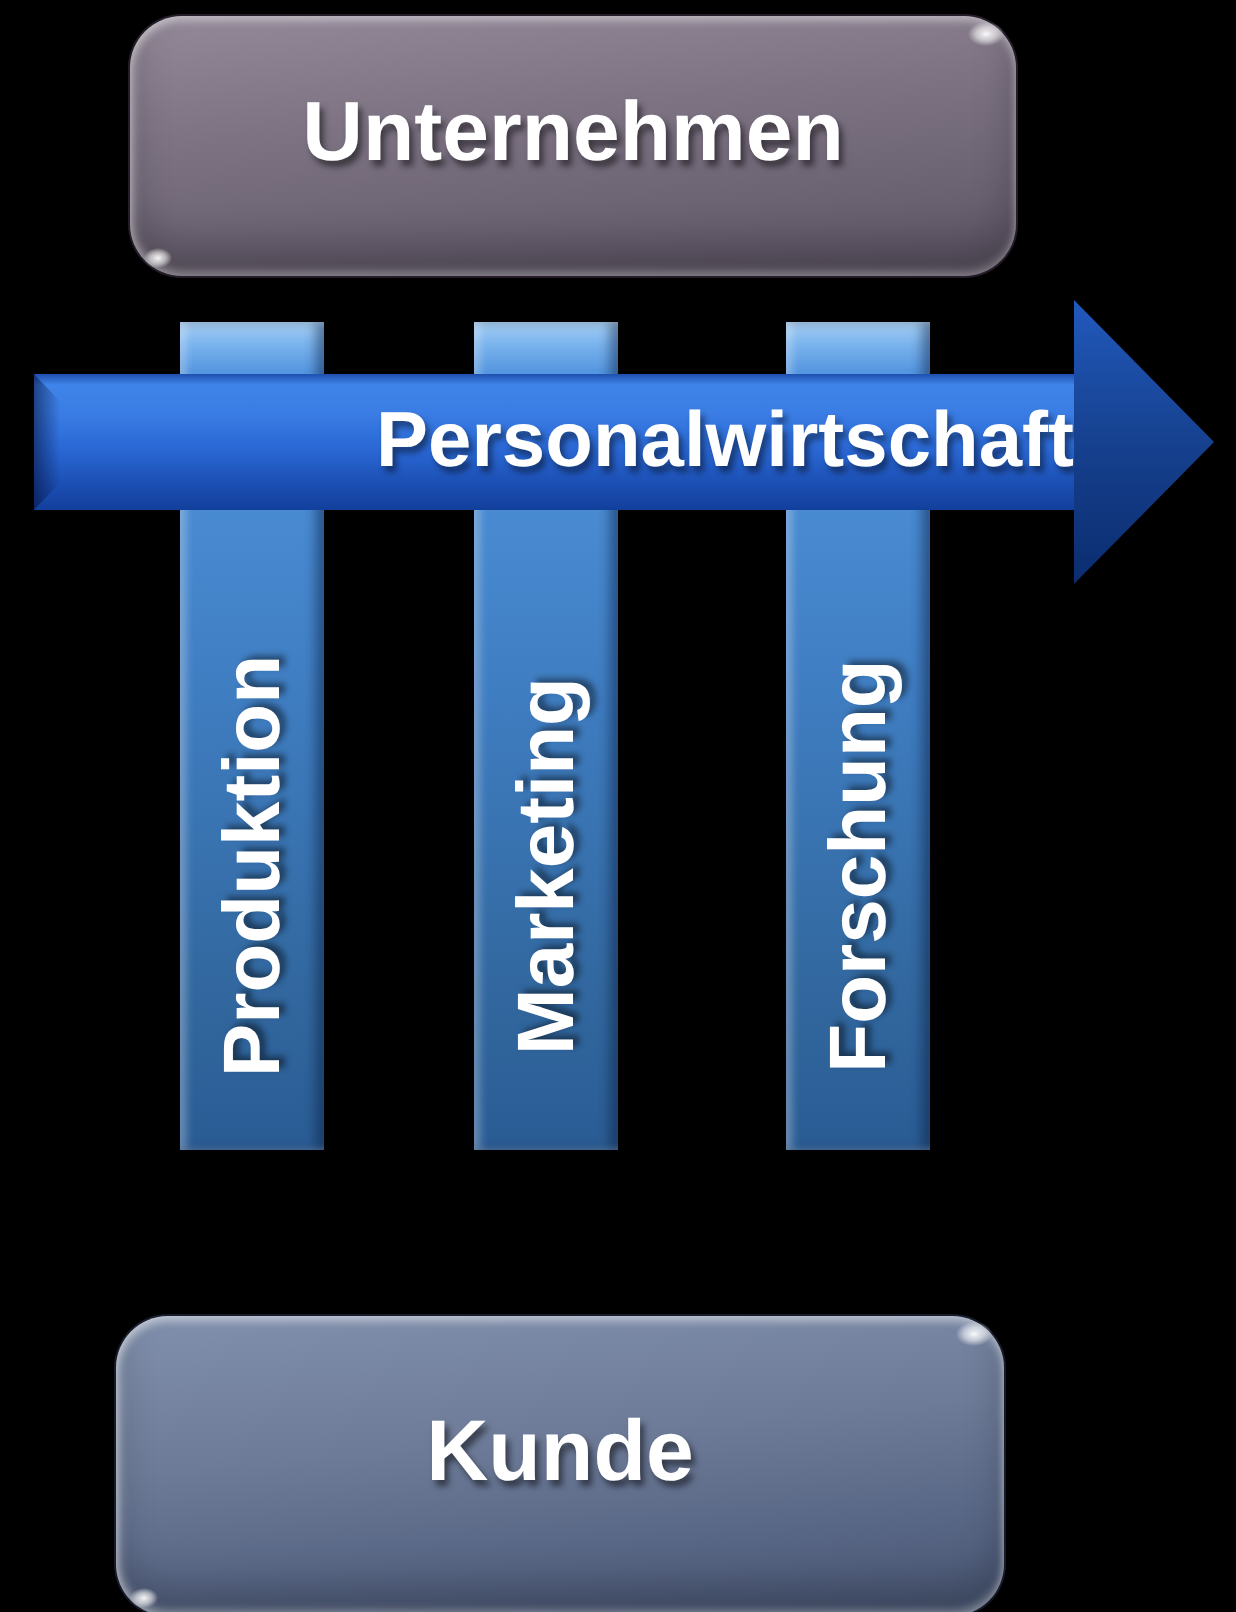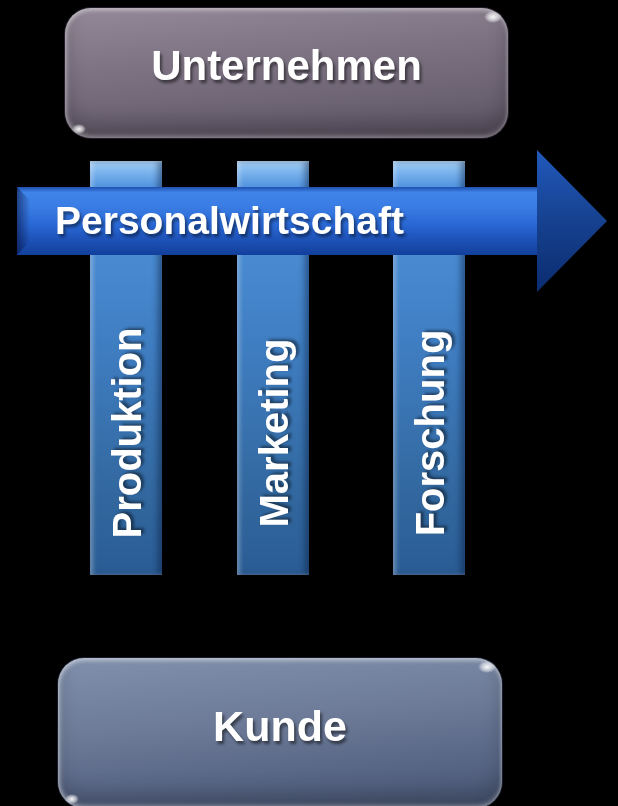--- a/index.html
+++ b/index.html
@@ -122,20 +122,21 @@
     width: 520px; height: 68px;
     background: linear-gradient(180deg,
       #1e4fae 0%,
       #3f84e9 8%,
       #3a7de4 28%,
       #2a68d5 55%,
       #1b4eb2 82%,
       #123f9c 100%);
     display: flex;
     align-items: center;
+    justify-content: flex-end;
   }
   .h-shaft::before {
     content: "";
     position: absolute;
     left: 0; top: 0; bottom: 0;
     width: 13px;
     background: linear-gradient(90deg, rgba(5,15,55,0.55), rgba(5,15,55,0));
     clip-path: polygon(0 0, 100% 20%, 100% 80%, 0 100%);
   }
   .h-label {

